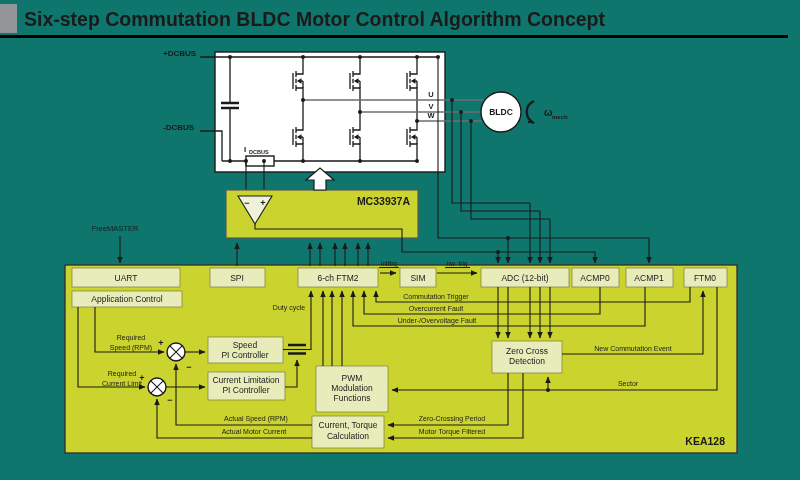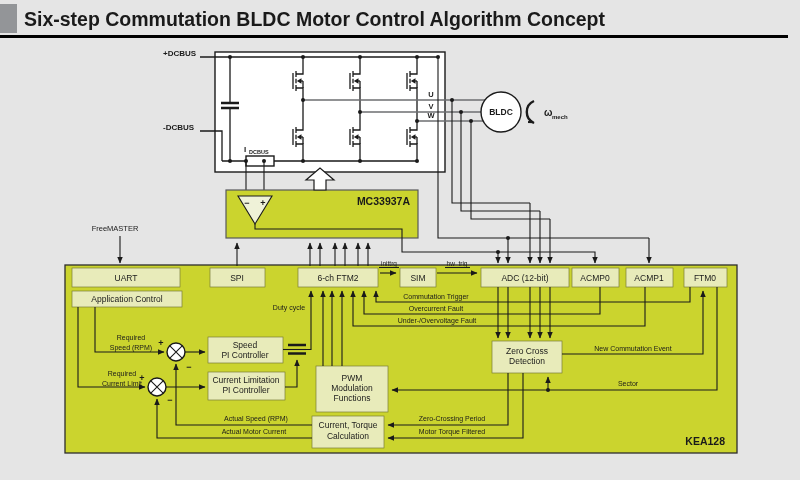--- a/index.html
+++ b/index.html
@@ -1,16 +1,16 @@
 <!DOCTYPE html>
 <html><head>
 <meta charset="utf-8">
 <style>
   html,body{margin:0;padding:0;background:#ffffff;}
-  #canvas{position:relative;width:800px;height:480px;background:#e5e5e5;overflow:hidden;}
+  #canvas{position:relative;width:800px;height:480px;background:#0f766e;overflow:hidden;}
   svg{display:block;}
   text{font-family:"Liberation Sans",sans-serif;fill:#1a1a1a;}
   .ttl{font-size:19.5px;font-weight:bold;letter-spacing:0px;}
   .blk{font-size:8.5px;text-anchor:middle;}
   .wlbl{font-size:7px;text-anchor:middle;}
   .tiny{font-size:6.5px;text-anchor:middle;}
   .bold{font-weight:bold;}
   .dcb{font-size:8px;font-weight:bold;}
   .uvw{font-size:7.5px;font-weight:bold;text-anchor:middle;}
   .chip{font-size:10.5px;font-weight:bold;text-anchor:end;}

